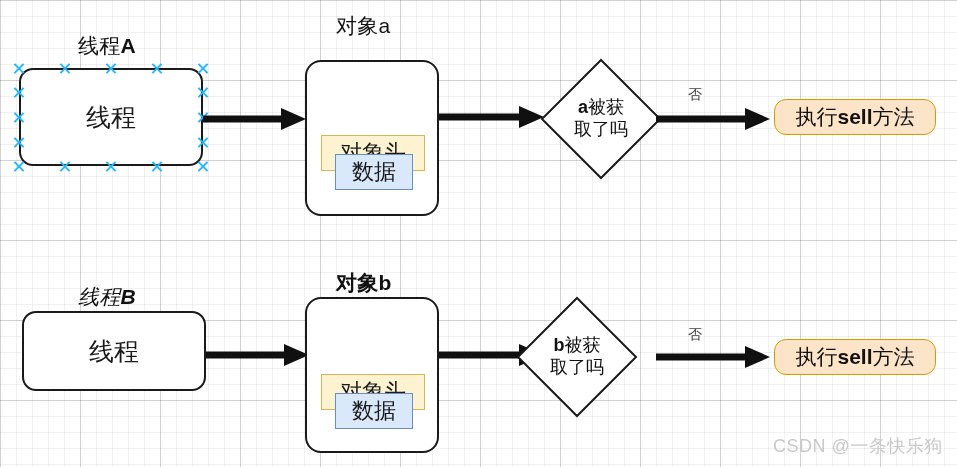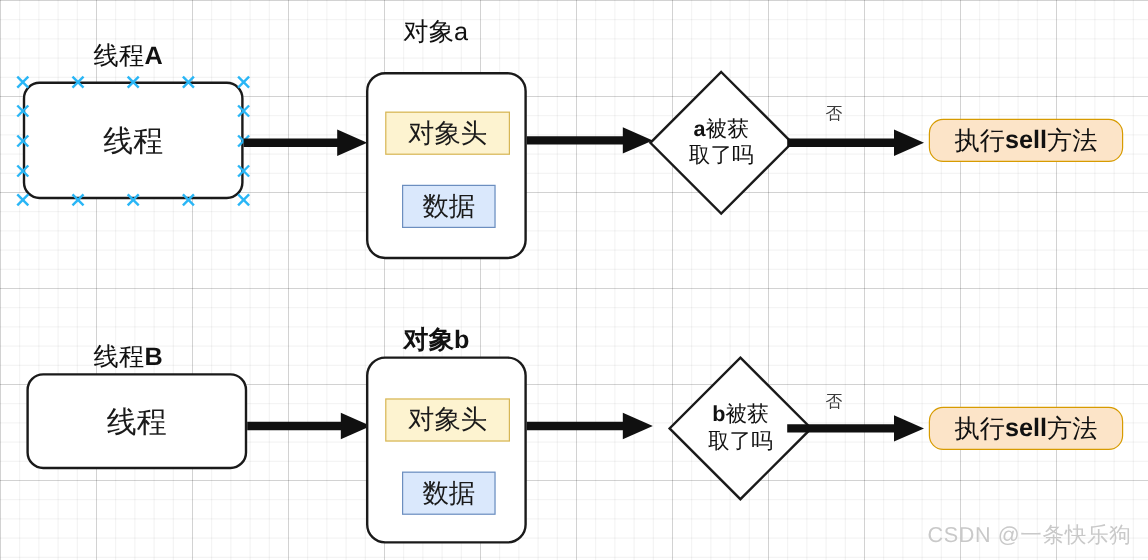--- a/index.html
+++ b/index.html
@@ -68,20 +68,21 @@
     box-sizing: border-box;
     display: flex;
     align-items: center;
     justify-content: center;
     font-size: 22px;
     color: #1a1a1a;
   }
   .chip-header {
     background: #fdf3d0;
     border: 1.6px solid #d6b656;
+    margin-top: 42px;
   }
   .chip-data {
     background: #dae8fc;
     border: 1.6px solid #6c8ebf;
   }
 
   
   .diamond-wrap { position: absolute; text-decoration: underline; }
   .diamond-wrap svg { display: block; overflow: visible; }
   .diamond-text {
@@ -237,21 +238,21 @@
       <polygon points="89,3 114,14 89,25" fill="#101010"></polygon>
     </svg>
   </div>
 
   <div class="node result-box" style="left:774px; top:99px; width:162px; height:36px;">
     <span>执行</span>
       <span class="bold">sell</span>
       <span>方法</span>
   </div>
 
-  <div class="caption" style="left:78px; top:283px;">
+  <div class="caption" style="left:78px; top:283px;font-style:italic;">
     <span>线程</span><span class="bold">B</span>
   </div>
 
   <div class="node thread-box" style="left:22px; top:311px; width:184px; height:80px;">
     <span>线程</span>
   </div>
 
   <div class="arrow" style="left:206px; top:341px;">
     <svg width="108" height="28" viewBox="0 0 108 28">
       <line x1="0" y1="14" x2="82" y2="14" stroke="#101010" stroke-width="7"></line>
@@ -272,21 +273,21 @@
     </div>
   </div>
 
   <div class="arrow" style="left:439px; top:341px;">
     <svg width="112" height="28" viewBox="0 0 112 28">
       <line x1="0" y1="14" x2="84" y2="14" stroke="#101010" stroke-width="7"></line>
       <polygon points="80,3 105,14 80,25" fill="#101010"></polygon>
     </svg>
   </div>
 
-  <div class="diamond-wrap" style="left:556px; top:296px; width:122px; height:122px;">
+  <div class="diamond-wrap" style="left:516px; top:296px; width:122px; height:122px;">
     <svg width="122" height="122" viewBox="0 0 122 122">
       <polygon points="61,2 120,61 61,120 2,61" fill="#ffffff" stroke="#1a1a1a" stroke-width="2"></polygon>
     </svg>
     <div class="diamond-text">
       <div>
         <span class="bold">b</span><span>被获</span>
       </div>
       <div>取了吗</div>
     </div>
   </div>

